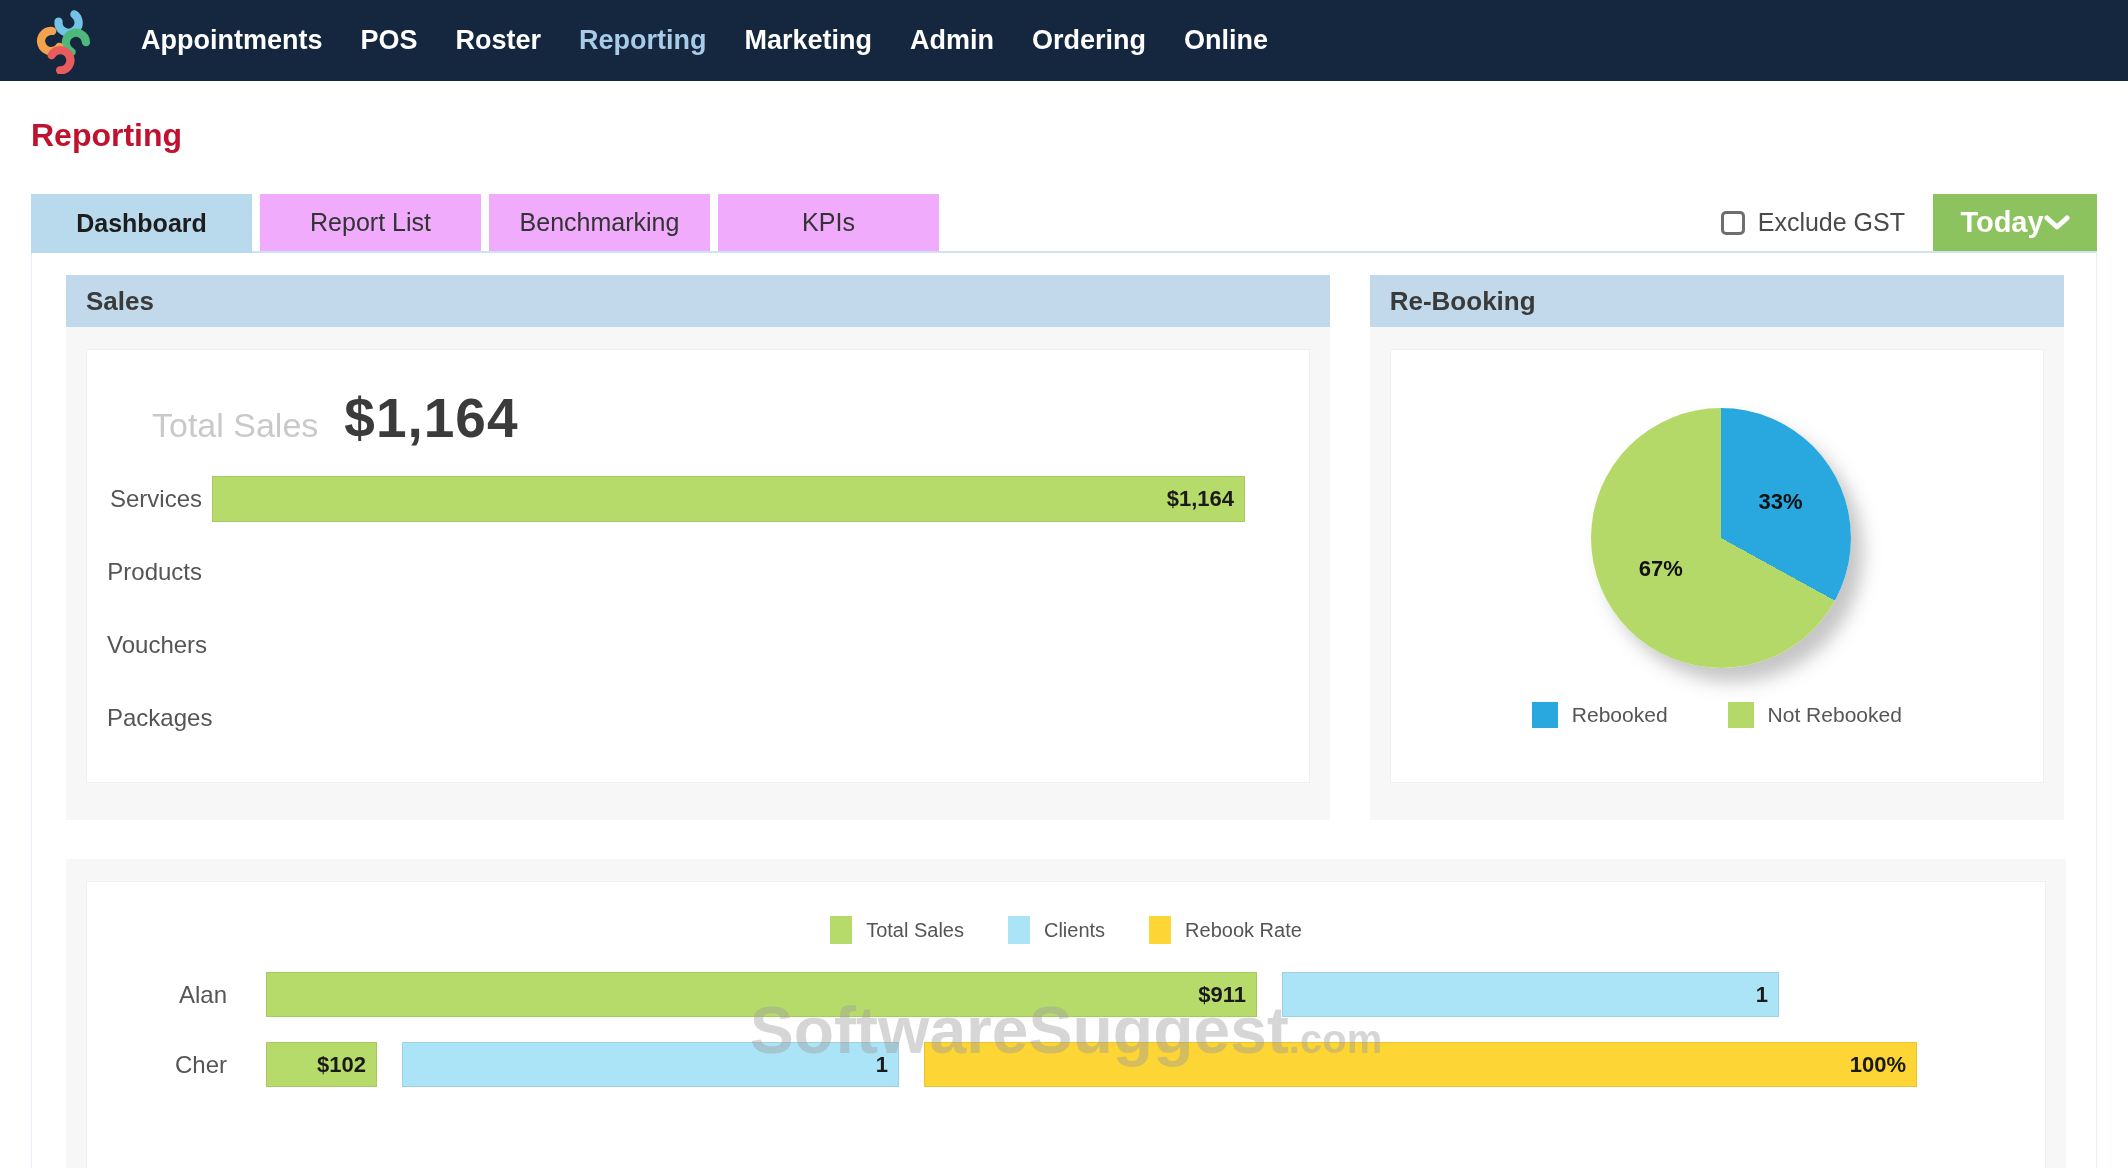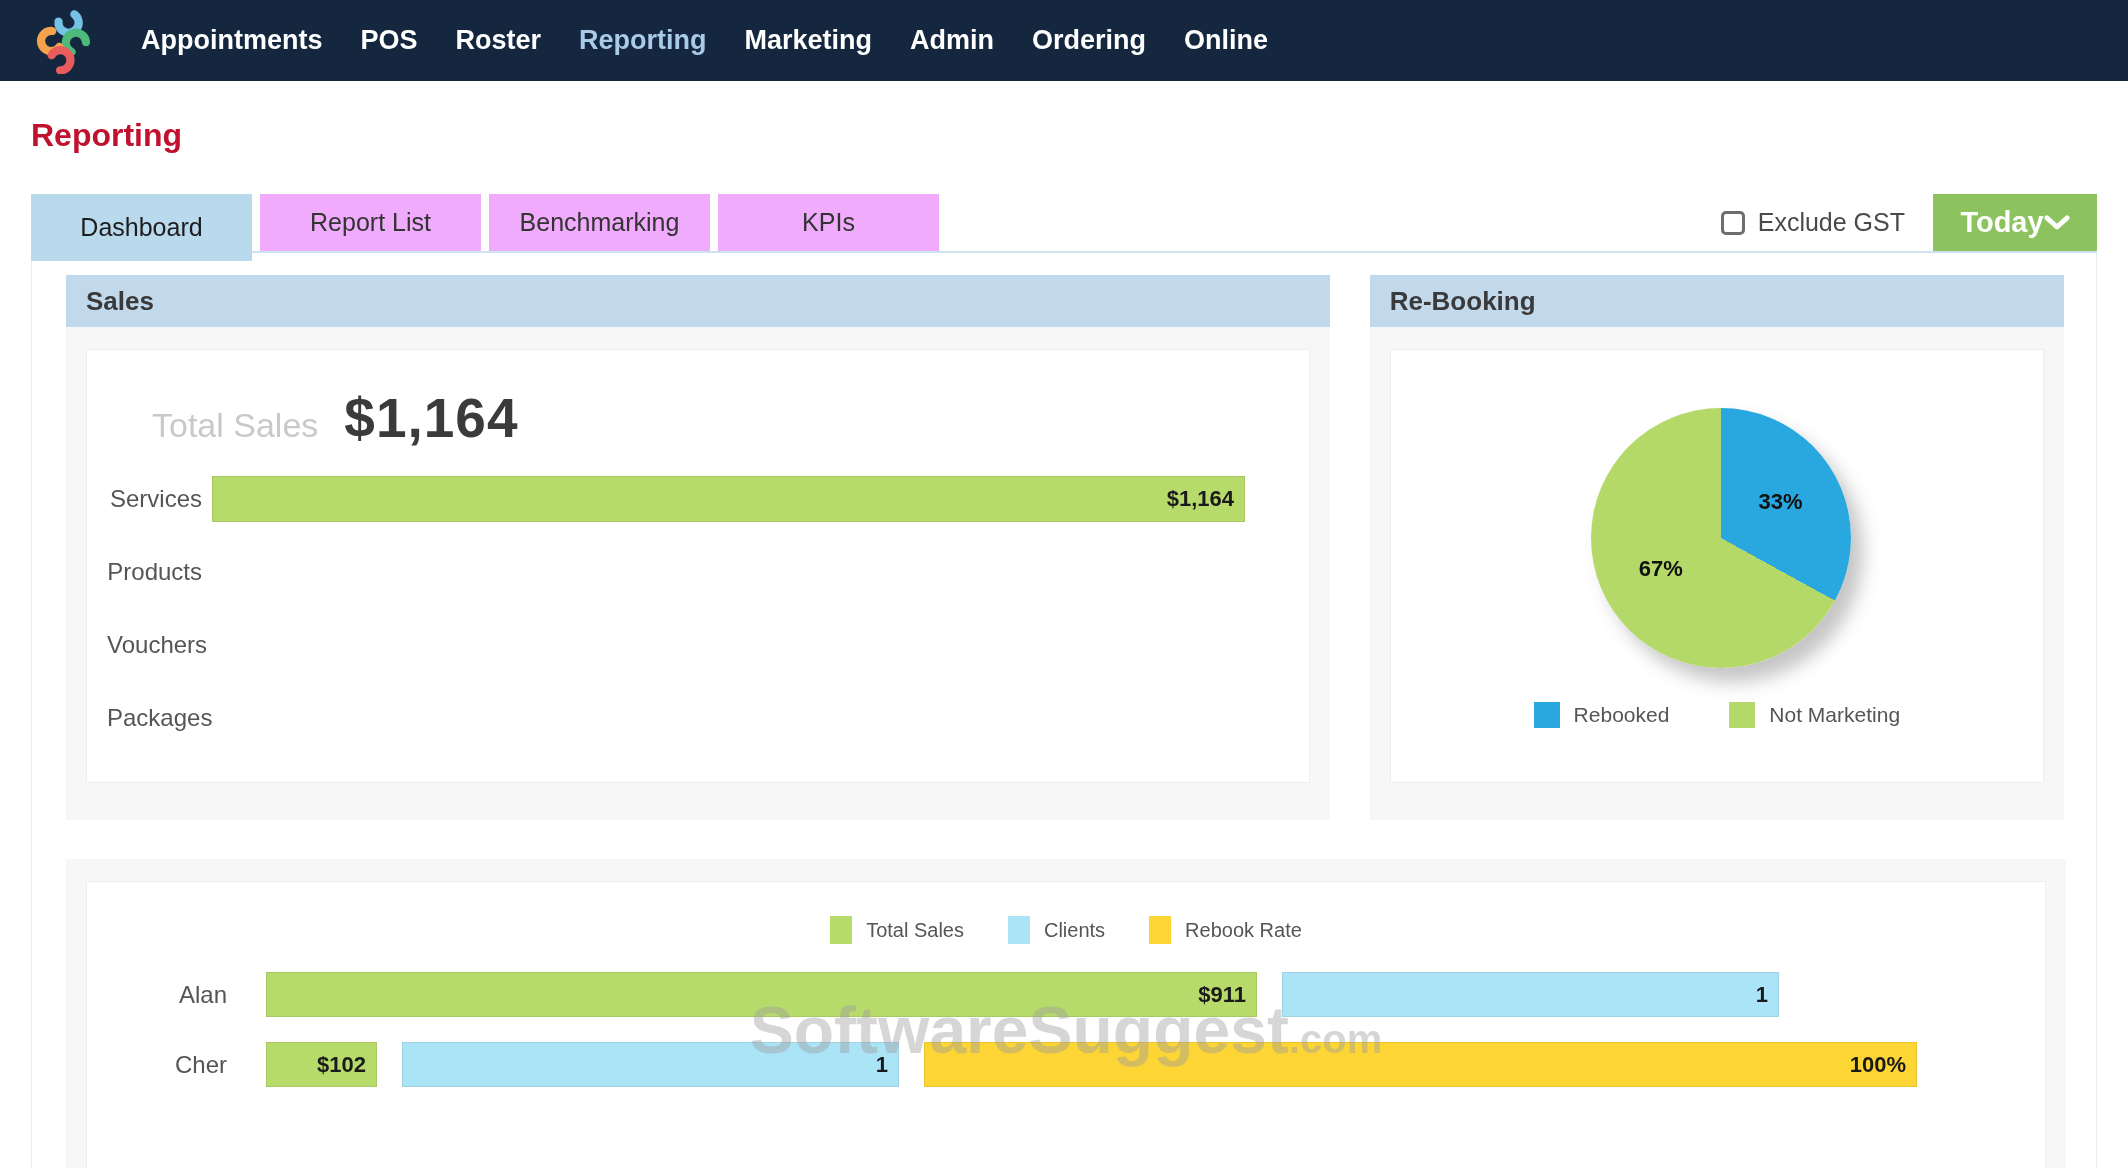--- a/index.html
+++ b/index.html
@@ -15,21 +15,21 @@
   .nav-item.active { color:#a9cbe8; font-weight:700; }
 
   
   .page-title { color:#c0122e; font-size:32px; font-weight:700; margin:36px 0 0 31px; }
 
   
   .tabs-row { position:relative; margin-top:40px; padding-left:31px; height:57px; }
   .tabs { display:flex; height:57px; }
   .tab { width:221px; height:57px; margin-right:8px; background:#f0abfc; color:#333;
          display:flex; align-items:center; justify-content:center; font-size:25px; cursor:pointer; }
-  .tab.active { background:#b9d9ec; font-weight:400; color:#1d1d1d; position:relative; z-index:2; height:67px; }
+  .tab.active { background:#b9d9ec; font-weight:700; color:#1d1d1d; position:relative; z-index:2; height:59px; }
   .tab-controls { position:absolute; right:31px; top:0; height:57px; display:flex; align-items:center; }
   .checkbox { width:24px; height:24px; border:3px solid #6e6e6e; border-radius:5px; background:#fff; margin-right:13px; cursor:pointer; }
   .gst-label { font-size:25px; color:#4a4a4a; margin-right:28px; }
   .date-btn { width:164px; height:57px; background:#8dc35f; border:none; color:#fff; font-family:inherit;
               font-size:29px; font-weight:600; display:flex; align-items:center; justify-content:center; gap:0; cursor:pointer; }
 
   
   .content { margin:0 31px; border-top:2px solid #cfe2f0; border-left:1px solid #e6eef5; border-right:1px solid #e6eef5;
              padding:22px 32px 0 34px; height:926px; background:#fff; }
   .top-row { display:flex; gap:40px; }
@@ -169,21 +169,21 @@
                 <span class="pie-label" style="left: 73%; top: 36%;">33%</span>
                 <span class="pie-label" style="left: 27%; top: 62%;">67%</span>
               </div>
             <div class="legend" id="pie-legend">
                 <div class="legend-item">
                   <span class="legend-swatch" style="background: rgb(41, 168, 224);"></span>
                   <span>Rebooked</span>
                 </div>
                 <div class="legend-item">
                   <span class="legend-swatch" style="background: rgb(180, 217, 105);"></span>
-                  <span>Not Marketing</span>
+                  <span>Not Rebooked</span>
                 </div>
               </div>
           </div>
         </div>
       </div>
     </div>
 
     <div class="operators-panel">
       <div class="panel-body">
         <div class="card operators-card">

